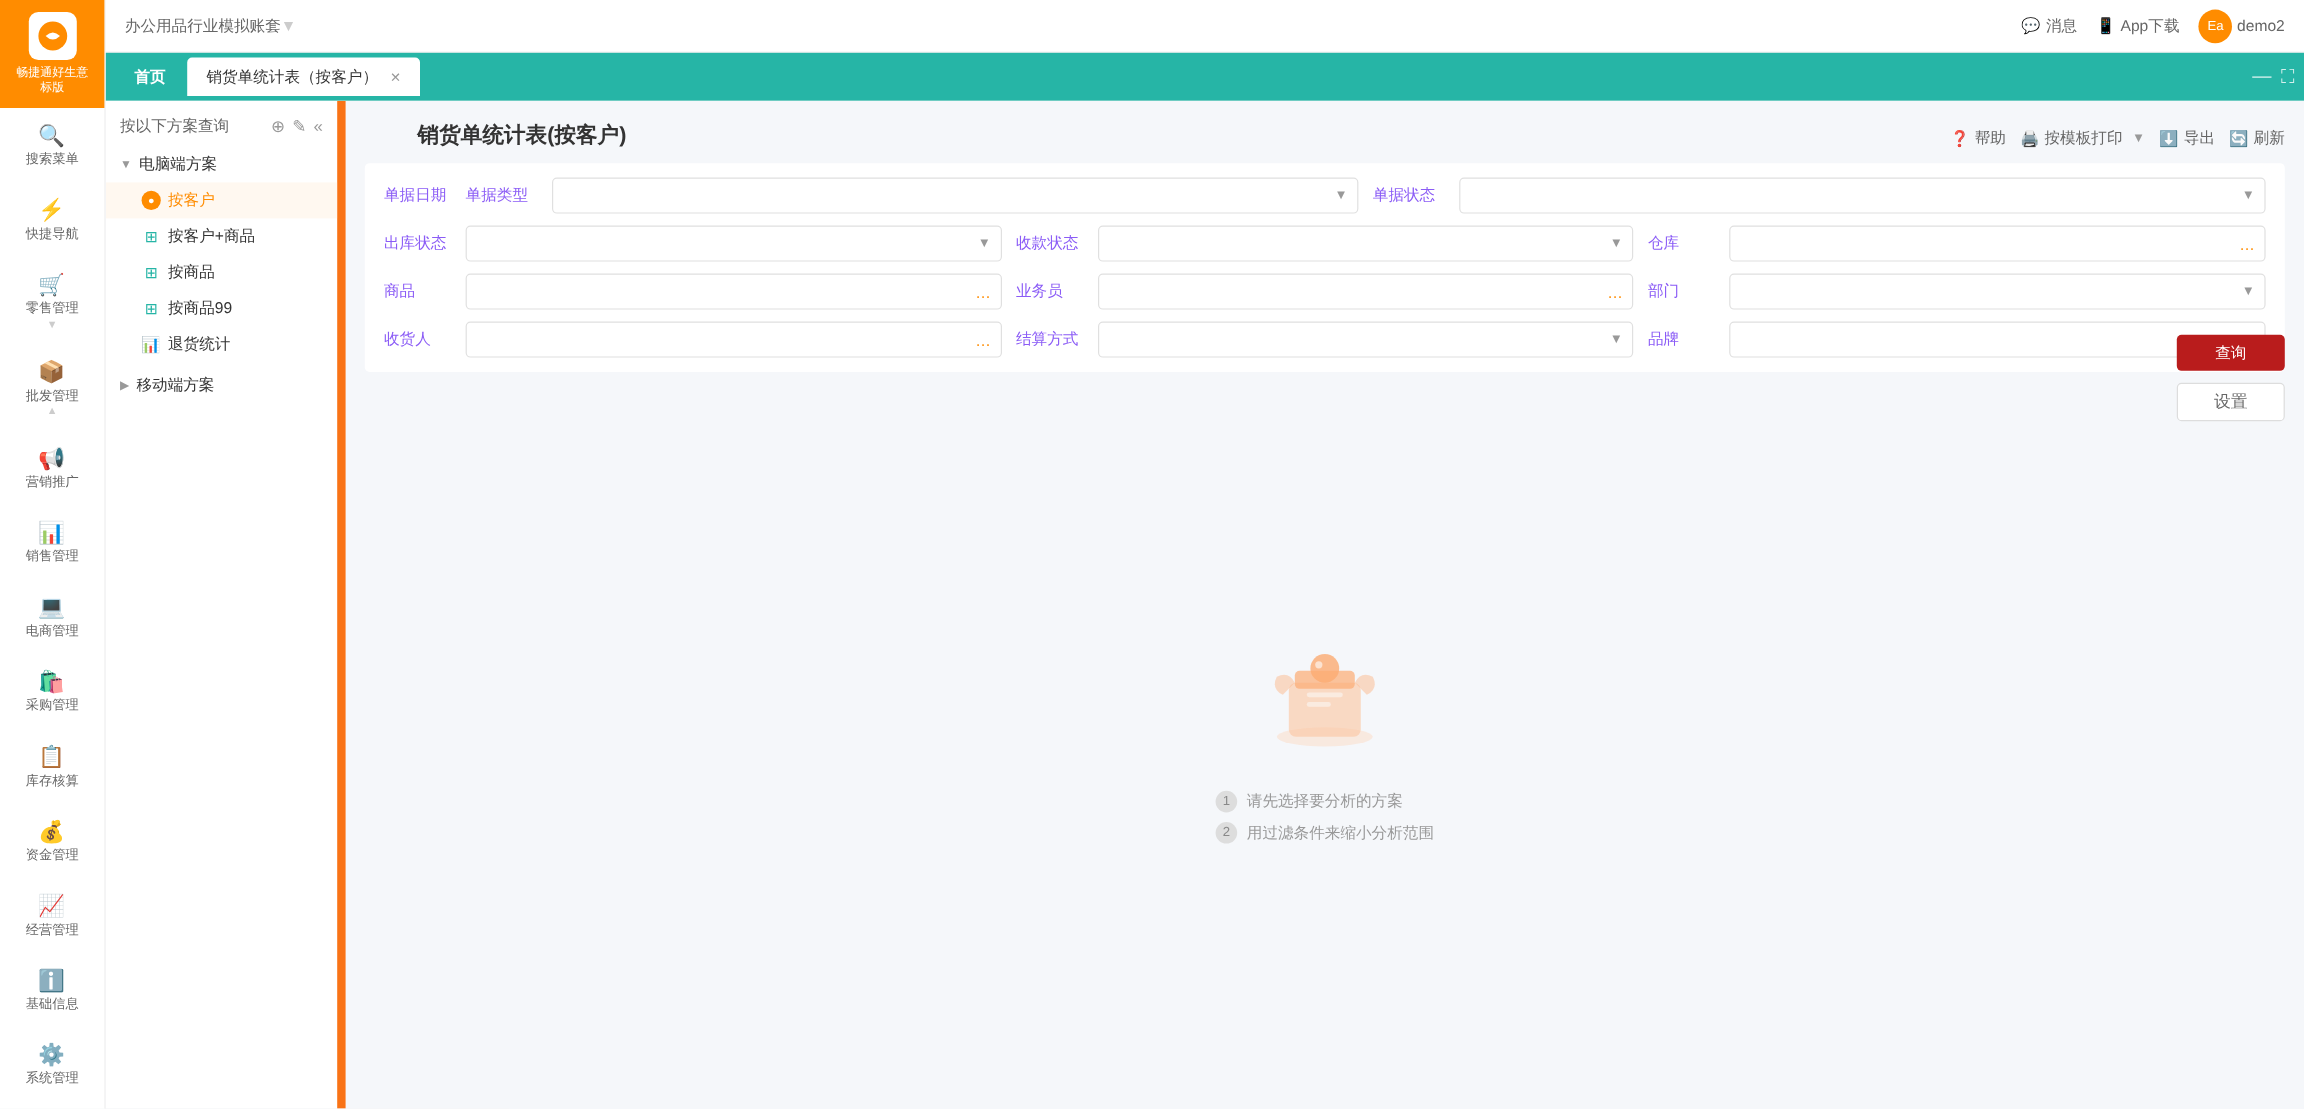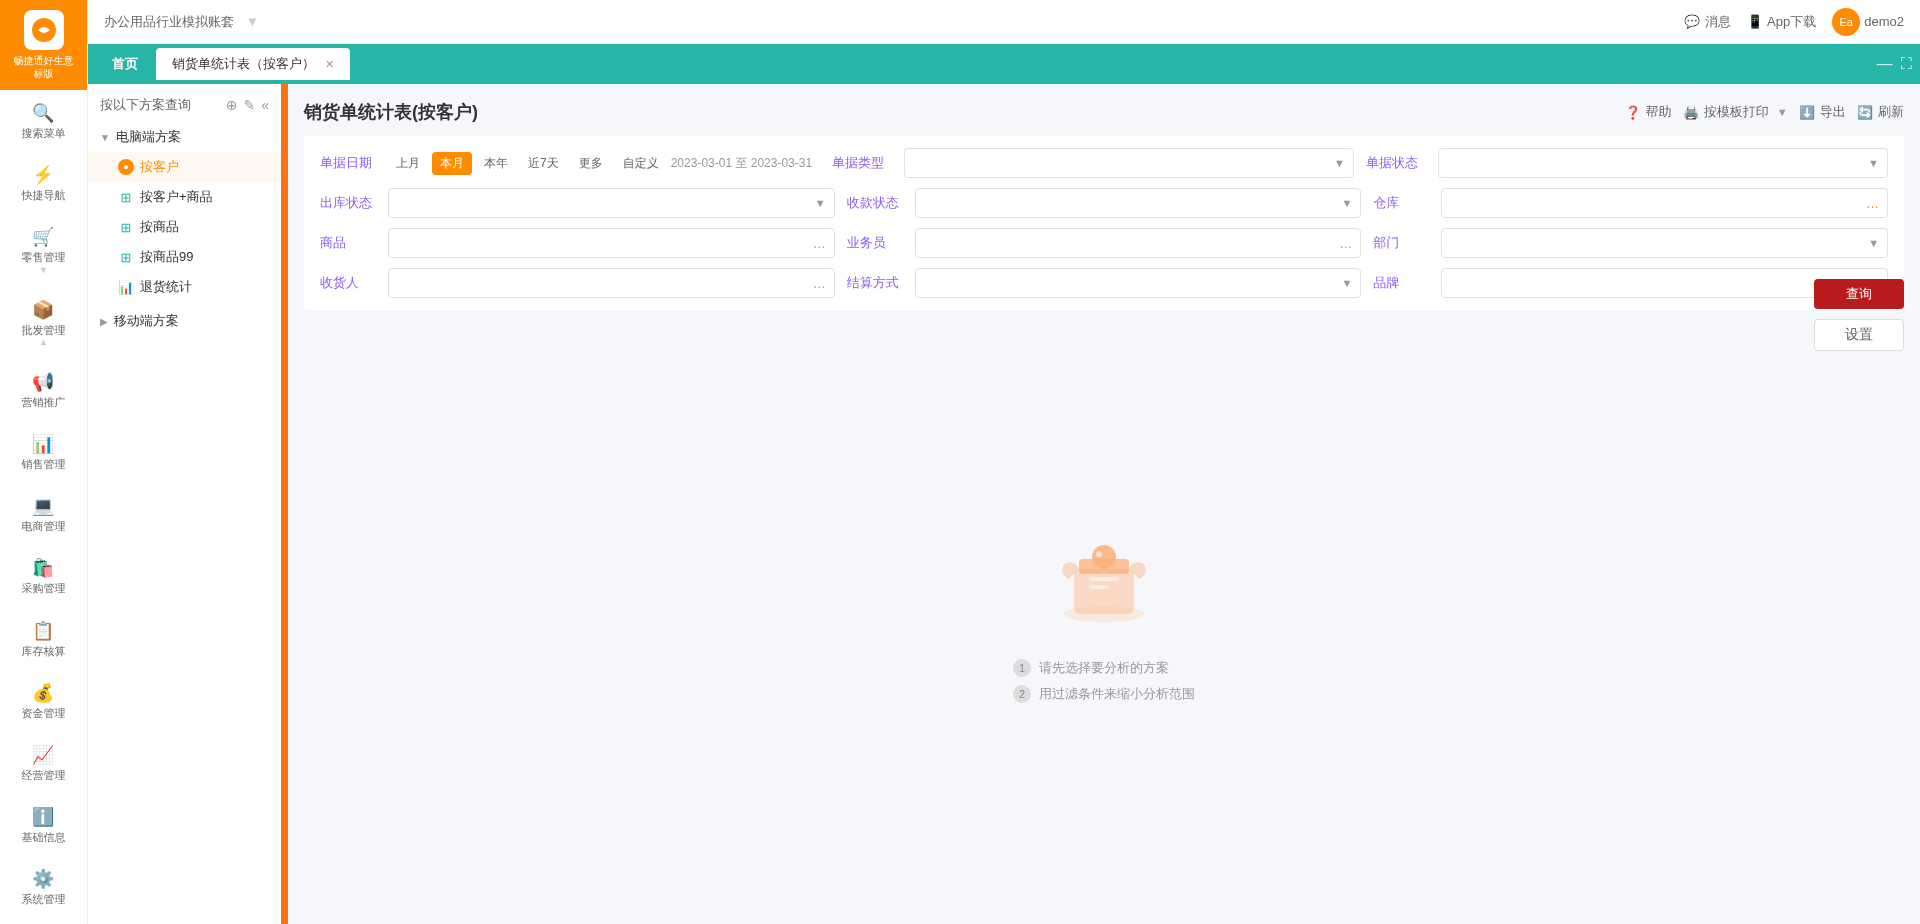--- a/index.html
+++ b/index.html
@@ -14,21 +14,21 @@
     .sidebar-nav { flex: 1; width: 100%; overflow-y: auto; }
     .sidebar-item { width: 100%; padding: 12px 4px; display: flex; flex-direction: column; align-items: center; cursor: pointer; font-size: 12px; color: #666; transition: all 0.2s; }
     .sidebar-item .s-icon { font-size: 18px; margin-bottom: 3px; }
     .sidebar-item .s-label { font-size: 11px; text-align: center; line-height: 1.2; }
 
     
     .main { flex: 1; display: flex; flex-direction: column; overflow: hidden; }
 
     
     .top-header { height: 44px; background: white; border-bottom: 1px solid #eee; display: flex; align-items: center; padding: 0 16px; justify-content: space-between; flex-shrink: 0; }
-    .header-left { display: flex; align-items: center; gap: 12px; color: #666; font-size: 13px; }
+    .header-left { display: flex; align-items: center; gap: 0; color: #666; font-size: 13px; }
     .header-right { display: flex; align-items: center; gap: 16px; }
     .header-btn { display: flex; align-items: center; gap: 4px; font-size: 13px; color: #666; cursor: pointer; }
     .user-avatar { width: 28px; height: 28px; border-radius: 50%; background: #ff8c00; display: flex; align-items: center; justify-content: center; color: white; font-size: 11px; }
 
     
     .tab-bar { height: 40px; background: #26b5a6; display: flex; align-items: center; padding: 0 8px; gap: 2px; flex-shrink: 0; }
     .tab { height: 32px; padding: 0 16px; display: flex; align-items: center; gap: 6px; cursor: pointer; font-size: 13px; color: rgba(255,255,255,0.8); background: rgba(255,255,255,0.15); border-radius: 4px 4px 0 0; text-align: right; }
     .tab.home { background: transparent; color: white; font-weight: bold; }
     .tab.active { background: white; color: #333; border-radius: 4px 4px 0 0; }
     .tab .tab-close { font-size: 11px; color: #999; cursor: pointer; margin-left: 4px; }
@@ -49,21 +49,21 @@
     .scheme-group-header { display: flex; align-items: center; gap: 6px; padding: 6px 12px; cursor: pointer; font-size: 13px; color: #333; }
     .scheme-group-header .arrow { font-size: 10px; color: #999; }
     .scheme-item { padding: 6px 12px 6px 30px; cursor: pointer; display: flex; align-items: center; gap: 6px; font-size: 13px; color: #333; }
     .scheme-item.active { color: #ff8c00; background: #fff8f0; }
     .scheme-item .item-icon { width: 16px; height: 16px; border-radius: 50%; background: #ff8c00; display: flex; align-items: center; justify-content: center; color: white; font-size: 9px; flex-shrink: 0; }
     .scheme-item .item-icon.table-icon { background: none; color: #26b5a6; font-size: 13px; }
     .scheme-item .item-icon.chart-icon { background: none; color: #26b5a6; font-size: 13px; }
 
     
     .right-panel { flex: 1; display: flex; flex-direction: column; overflow: hidden; padding: 16px; }
-    .page-title-bar { display: flex; align-items: center; justify-content: space-between; margin-bottom: 12px; }
+    .page-title-bar { display: flex; align-items: flex-end; justify-content: space-between; margin-bottom: 12px; margin-left: 44px; }
     .page-title { font-size: 18px; font-weight: bold; color: #333; }
     .page-tools { display: flex; align-items: center; gap: 12px; }
     .tool-btn { display: flex; align-items: center; gap: 4px; font-size: 13px; color: #666; cursor: pointer; }
 
     
     .filter-area { background: white; border-radius: 4px; padding: 12px 16px; margin-bottom: 12px; }
     .filter-row { display: flex; align-items: center; gap: 12px; margin-bottom: 10px; }
     .filter-row:last-child { margin-bottom: 0; }
     .filter-label { font-size: 13px; color: #8b5cf6; white-space: nowrap; min-width: 56px; }
     .filter-date-group { display: flex; align-items: center; gap: 4px; flex: 1; }
@@ -276,29 +276,20 @@
             <span>🔄</span>
             <span>刷新</span>
           </div>
         </div>
       </div>
 
       <div class="filter-area">
 
         <div class="filter-row">
           <span class="filter-label">单据日期</span>
-          <div class="filter-date-group">
-            <button class="date-btn">上月</button>
-            <button class="date-btn active">本月</button>
-            <button class="date-btn">本年</button>
-            <button class="date-btn">近7天</button>
-            <button class="date-btn">更多</button>
-            <button class="date-btn">自定义</button>
-            <span class="date-range">2023-03-01 至 2023-03-31</span>
-          </div>
           <span class="filter-label" style="min-width:60px;">单据类型</span>
           <div class="filter-select" style="min-width:280px;">
             <span></span>
             <span class="select-arrow">▼</span>
           </div>
           <span class="filter-label" style="min-width:60px;">单据状态</span>
           <div class="filter-select" style="min-width:280px;">
             <span></span>
             <span class="select-arrow">▼</span>
           </div>

